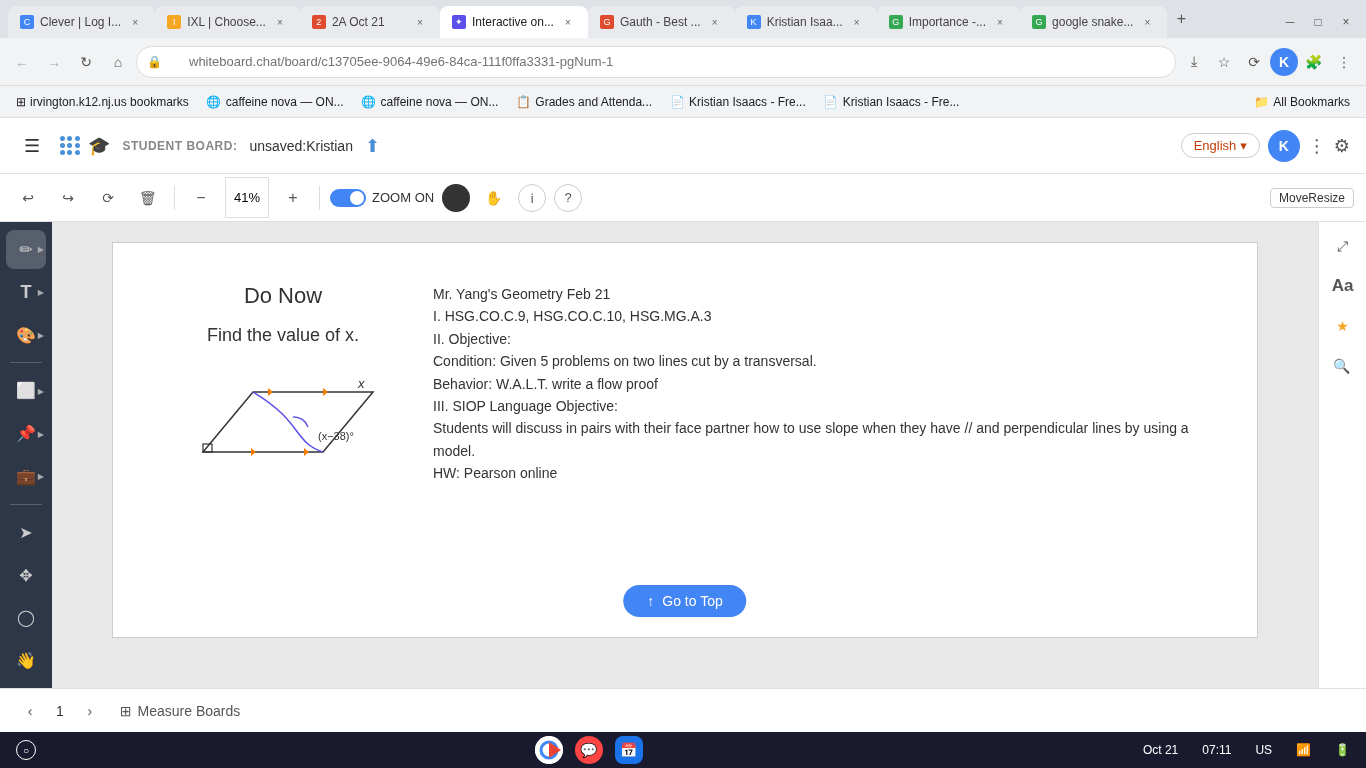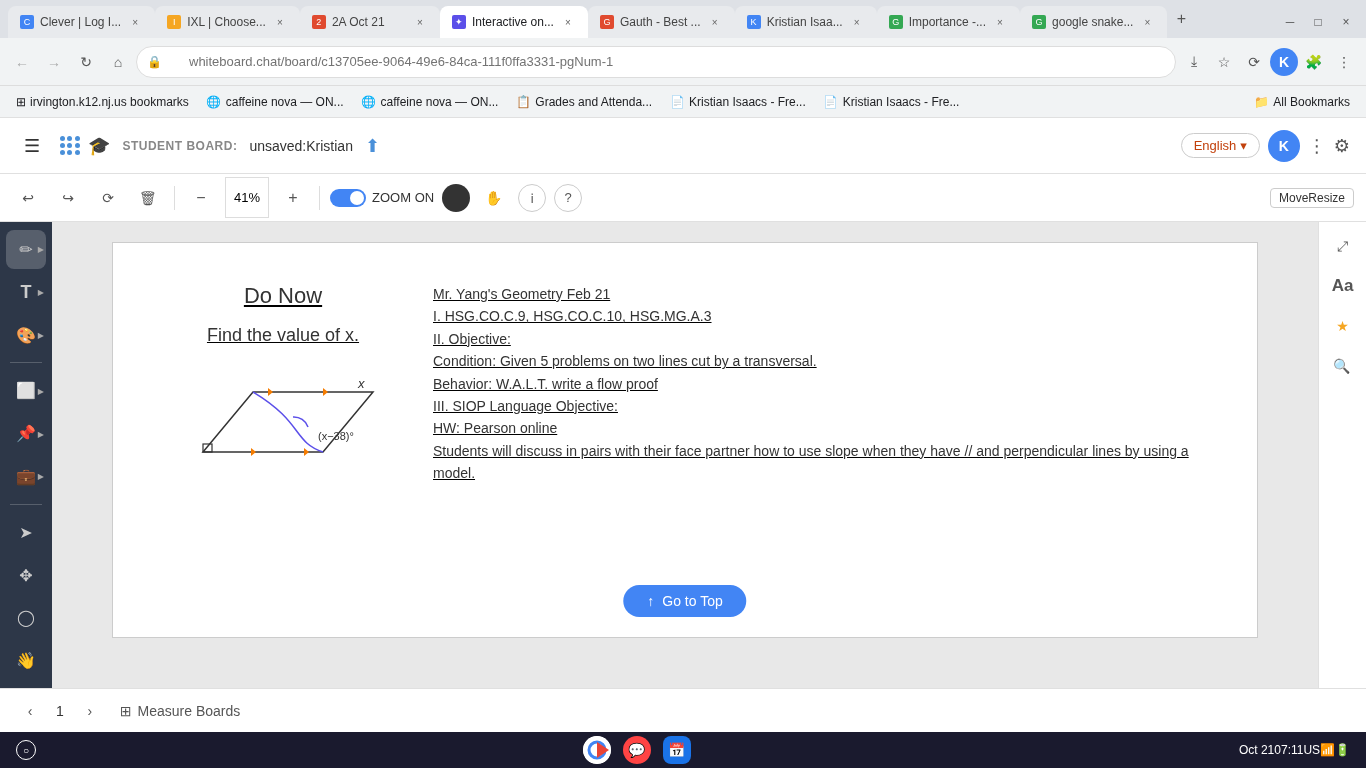--- a/index.html
+++ b/index.html
@@ -401,21 +401,20 @@
     }
     .canvas-content {
       position: absolute;
       top: 20px;
       left: 60px;
       right: 60px;
       bottom: 50px;
       background: white;
       border: 1px solid #ccc;
       overflow: hidden;
-      text-decoration: underline;
     }
     .whiteboard-content {
       padding: 40px 60px;
       position: relative;
     }
     .do-now-section {
       display: flex;
       gap: 40px;
     }
     .do-now-left {
@@ -549,21 +548,21 @@
     .sys-app-icon {
       width: 28px; height: 28px;
       border-radius: 50%;
       display: flex; align-items: center; justify-content: center;
       font-size: 16px;
       cursor: pointer;
     }
     .sys-right {
       display: flex;
       align-items: center;
-      gap: 0;
+      gap: 24px;
       font-size: 12px;
     }
 
     
     .geo-svg { width: 100%; height: 100%; }
   </style>
 </head>
 <body>
 
 <div class="browser-frame">
@@ -799,22 +798,22 @@
                   </svg>
                 </div>
               </div>
               <div class="do-now-right">
                 <div>Mr. Yang's Geometry Feb 21</div>
                 <div>I.   HSG.CO.C.9, HSG.CO.C.10, HSG.MG.A.3</div>
                 <div>II. Objective:</div>
                 <div>Condition: Given 5 problems on two lines cut by a transversal.</div>
                 <div>Behavior: W.A.L.T. write a flow proof</div>
                 <div>III.   SIOP Language Objective:</div>
+                <div>Students will discuss in pairs with their face partner how to use slope when they have // and perpendicular lines by using a model.</div>
                 <div>HW: Pearson online</div>
-                <div>Students will discuss in pairs with their face partner how to use slope when they have // and perpendicular lines by using a model.</div>
               </div>
             </div>
           </div>
           <div class="go-to-top-btn">
             <span>↑</span>
             <span>Go to Top</span>
           </div>
         </div>
       </div>
 

